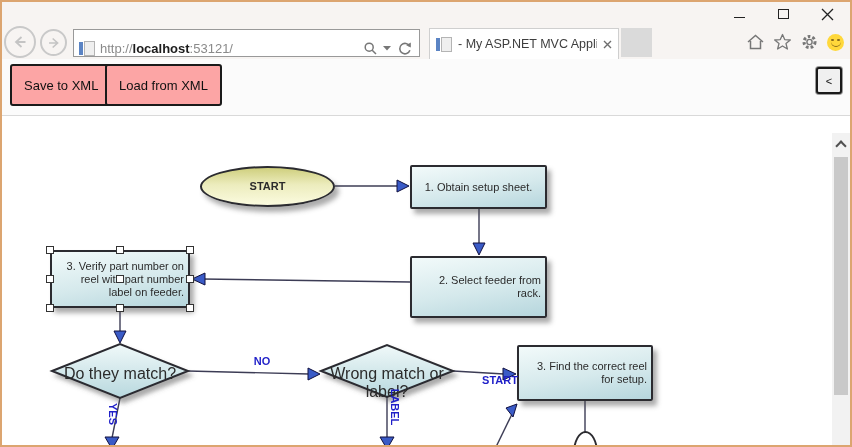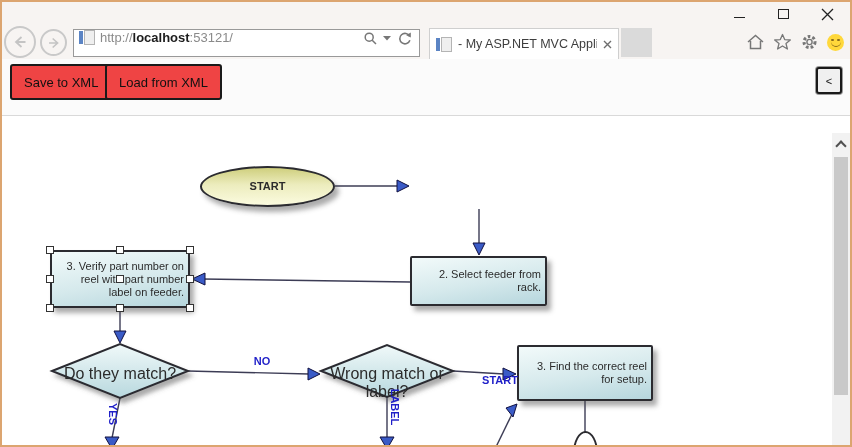--- a/index.html
+++ b/index.html
@@ -11,39 +11,39 @@
   .winbtns { position:absolute; right:8px; top:2px; display:flex; gap:14px; }
   .winbtn { width:30px; height:20px; display:flex; align-items:center; justify-content:center; cursor:default; }
   .glyph-min { width:11px; height:1px; background:#222; margin-top:6px; }
   .glyph-max { width:11px; height:10px; border:1px solid #222; background:transparent; }
 
   
   .navbar { position:absolute; top:24px; left:0; right:0; height:33px; background:#f7f4f2; }
   .navcircle { position:absolute; border-radius:50%; border:2px solid #c9c9c9; display:flex; align-items:center; justify-content:center; background:transparent; }
   .navcircle.back { left:2px; top:0px; width:32px; height:32px; }
   .navcircle.fwd  { left:38px; top:3px; width:27px; height:27px; }
-  .addressbar { position:absolute; left:71px; top:3px; width:347px; height:28px; background:#fff; border:1px solid #999; display:flex; align-items:flex-start; padding:0 5px; }
+  .addressbar { position:absolute; left:71px; top:3px; width:347px; height:28px; background:#fff; border:1px solid #999; display:flex; align-items:flex-end; padding:0 5px; }
   .url { flex:1; font-size:13px; color:#8a8a8a; white-space:nowrap; overflow:hidden; margin-left:5px; }
   .url-host { color:#1c1c1c; font-weight:bold; }
   .abicons { display:flex; align-items:center; gap:5px; padding-right:2px; }
   .pageicon { position:relative; width:16px; height:15px; flex:none; display:inline-block; }
   .pageicon .bar { position:absolute; left:0; top:1px; width:4px; height:13px; background:#5b84c4; }
   .pageicon .doc { position:absolute; left:5px; top:0; width:11px; height:15px; background:#efefef; border:1px solid #b4b4b4; }
   .tab { position:absolute; left:427px; top:2px; width:190px; height:31px; background:#fff; border:1px solid #cfcfcf; border-bottom:none; display:flex; align-items:center; padding:0 6px; gap:6px; }
   .tabtitle { flex:1; font-size:12.5px; color:#3e3e3e; white-space:nowrap; overflow:hidden; }
   .newtab { position:absolute; left:619px; top:2px; width:31px; height:29px; background:#dadada; }
   .navicons { position:absolute; right:6px; top:7px; display:flex; align-items:center; gap:8px; }
   .smiley { position:relative; width:17px; height:17px; border-radius:50%; background:#ffd83b; }
   .smiley .eye { position:absolute; width:2.5px; height:2.5px; border-radius:50%; background:#8a6d1a; top:5px; }
   .smiley .eye.l { left:4px; } .smiley .eye.r { left:10px; }
   .smiley .mouth { position:absolute; left:3.5px; top:6px; width:10px; height:7px; border-bottom:1.6px solid #8a6d1a; border-radius:0 0 10px 10px; }
 
   
   .toolbar { position:absolute; top:57px; left:0; right:0; height:57px; background:#fbfbfb; border-bottom:1px solid #d9d9d9; }
-  .btn { position:absolute; top:5px; height:36px; background:#ef4444; border:2px solid #1a1a1a; border-radius:3px; font-family:"Liberation Sans",sans-serif; font-size:13px; color:#111; padding:0 12px; cursor:pointer; }
+  .btn { position:absolute; top:5px; height:42px; background:#fca5a5; border:2px solid #1a1a1a; border-radius:3px; font-family:"Liberation Sans",sans-serif; font-size:13px; color:#111; padding:0 12px; cursor:pointer; }
   .btn.save { left:8px; }
   .btn.load { left:103px; }
   .btn.collapse { left:814px; top:8px; height:27px; width:26px; padding:0; font-size:11px; box-shadow:0 0 0 1px #9a9a9a; background:#f0f0f0; }
 
   
   .canvas { position:absolute; top:114px; left:0; right:0; bottom:0; background:#fff; overflow:hidden; }
   .overlay { position:absolute; left:0; top:0; z-index:5; }
   .node { position:absolute; z-index:10; display:flex; align-items:center; justify-content:center; text-align:right;
           font-size:11px; line-height:13px; color:#2b2b2b; border:2px solid #2b2b30; border-radius:2px; padding:2px 4px;
           background:linear-gradient(170deg,#f2fafa 0%, #d5e9ec 55%, #b6d6dd 100%);
@@ -192,21 +192,22 @@
         <polygon points="514,258 501,252 501,264"></polygon>
         <polygon points="385,333 378,321 392,321"></polygon>
         <polygon points="515,288 504,292 511,301"></polygon>
       </g>
 
       <polygon points="50,255 118,228 186,255 118,282" fill="url(#diamGrad)" stroke="#2b2b30" stroke-width="2" filter="url(#shadow)"></polygon>
       <polygon points="319,255 385,229 451,255 385,281" fill="url(#diamGrad)" stroke="#2b2b30" stroke-width="2" filter="url(#shadow)"></polygon>
     </svg>
 
     <div class="node start" style="left:198px; top:50px; width:135px; height:41px;">START</div>
-    <div class="node" style="left:408px; top:140px; width:137px; height:50px;">2. Select feeder from rack.</div>
+    <div class="node" style="left:408px; top:49px; width:137px; height:44px;">1. Obtain setup sheet.</div>
+    <div class="node" style="left:408px; top:140px; width:137px; height:62px;">2. Select feeder from rack.</div>
     <div class="node" style="left:48px; top:134px; width:140px; height:58px;">3. Verify part number on reel with part number label on feeder.</div>
     <div class="node" style="left:515px; top:229px; width:136px; height:56px;">3. Find the correct reel for setup.</div>
     <div class="node terminator" style="left:571px; top:315px; width:25px; height:44px;"></div>
 
     <div class="dectext" style="left:58px; top:249px; width:120px;">Do they match?</div>
     <div class="dectext" style="left:325px; top:249px; width:120px;">Wrong match or label?</div>
 
     <div class="edge-label" style="left:245px; top:239px; width:30px;">NO</div>
     <div class="edge-label rot" style="left:96px; top:292px; width:30px;">YES</div>
     <div class="edge-label" style="left:473px; top:258px; width:50px;">START</div>

